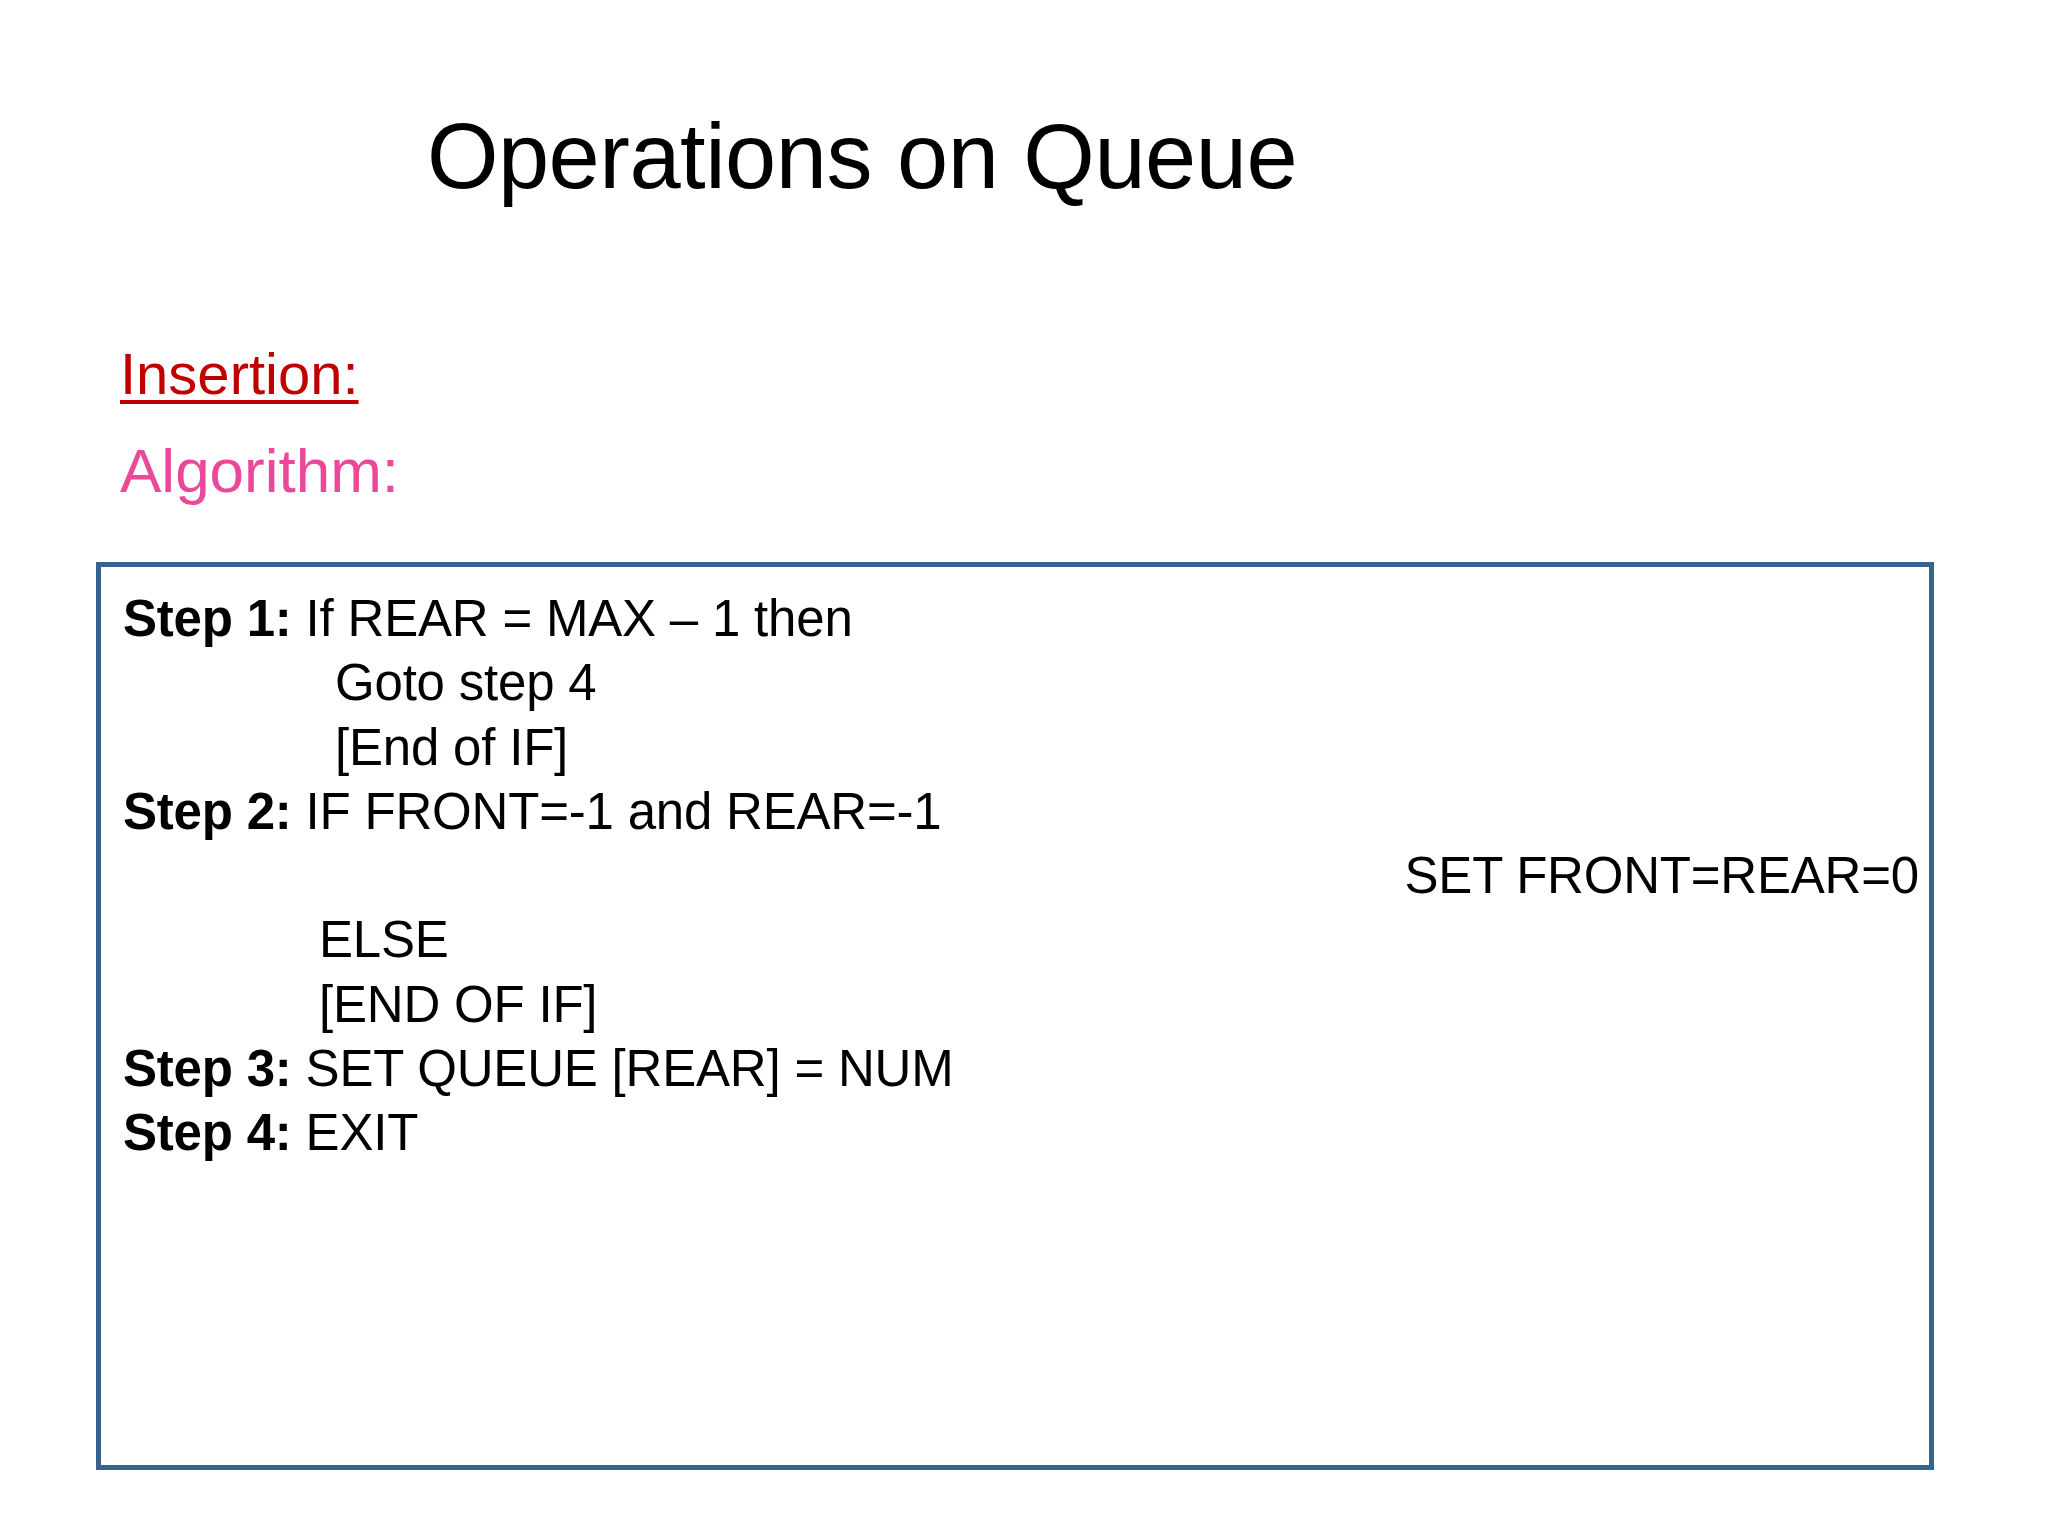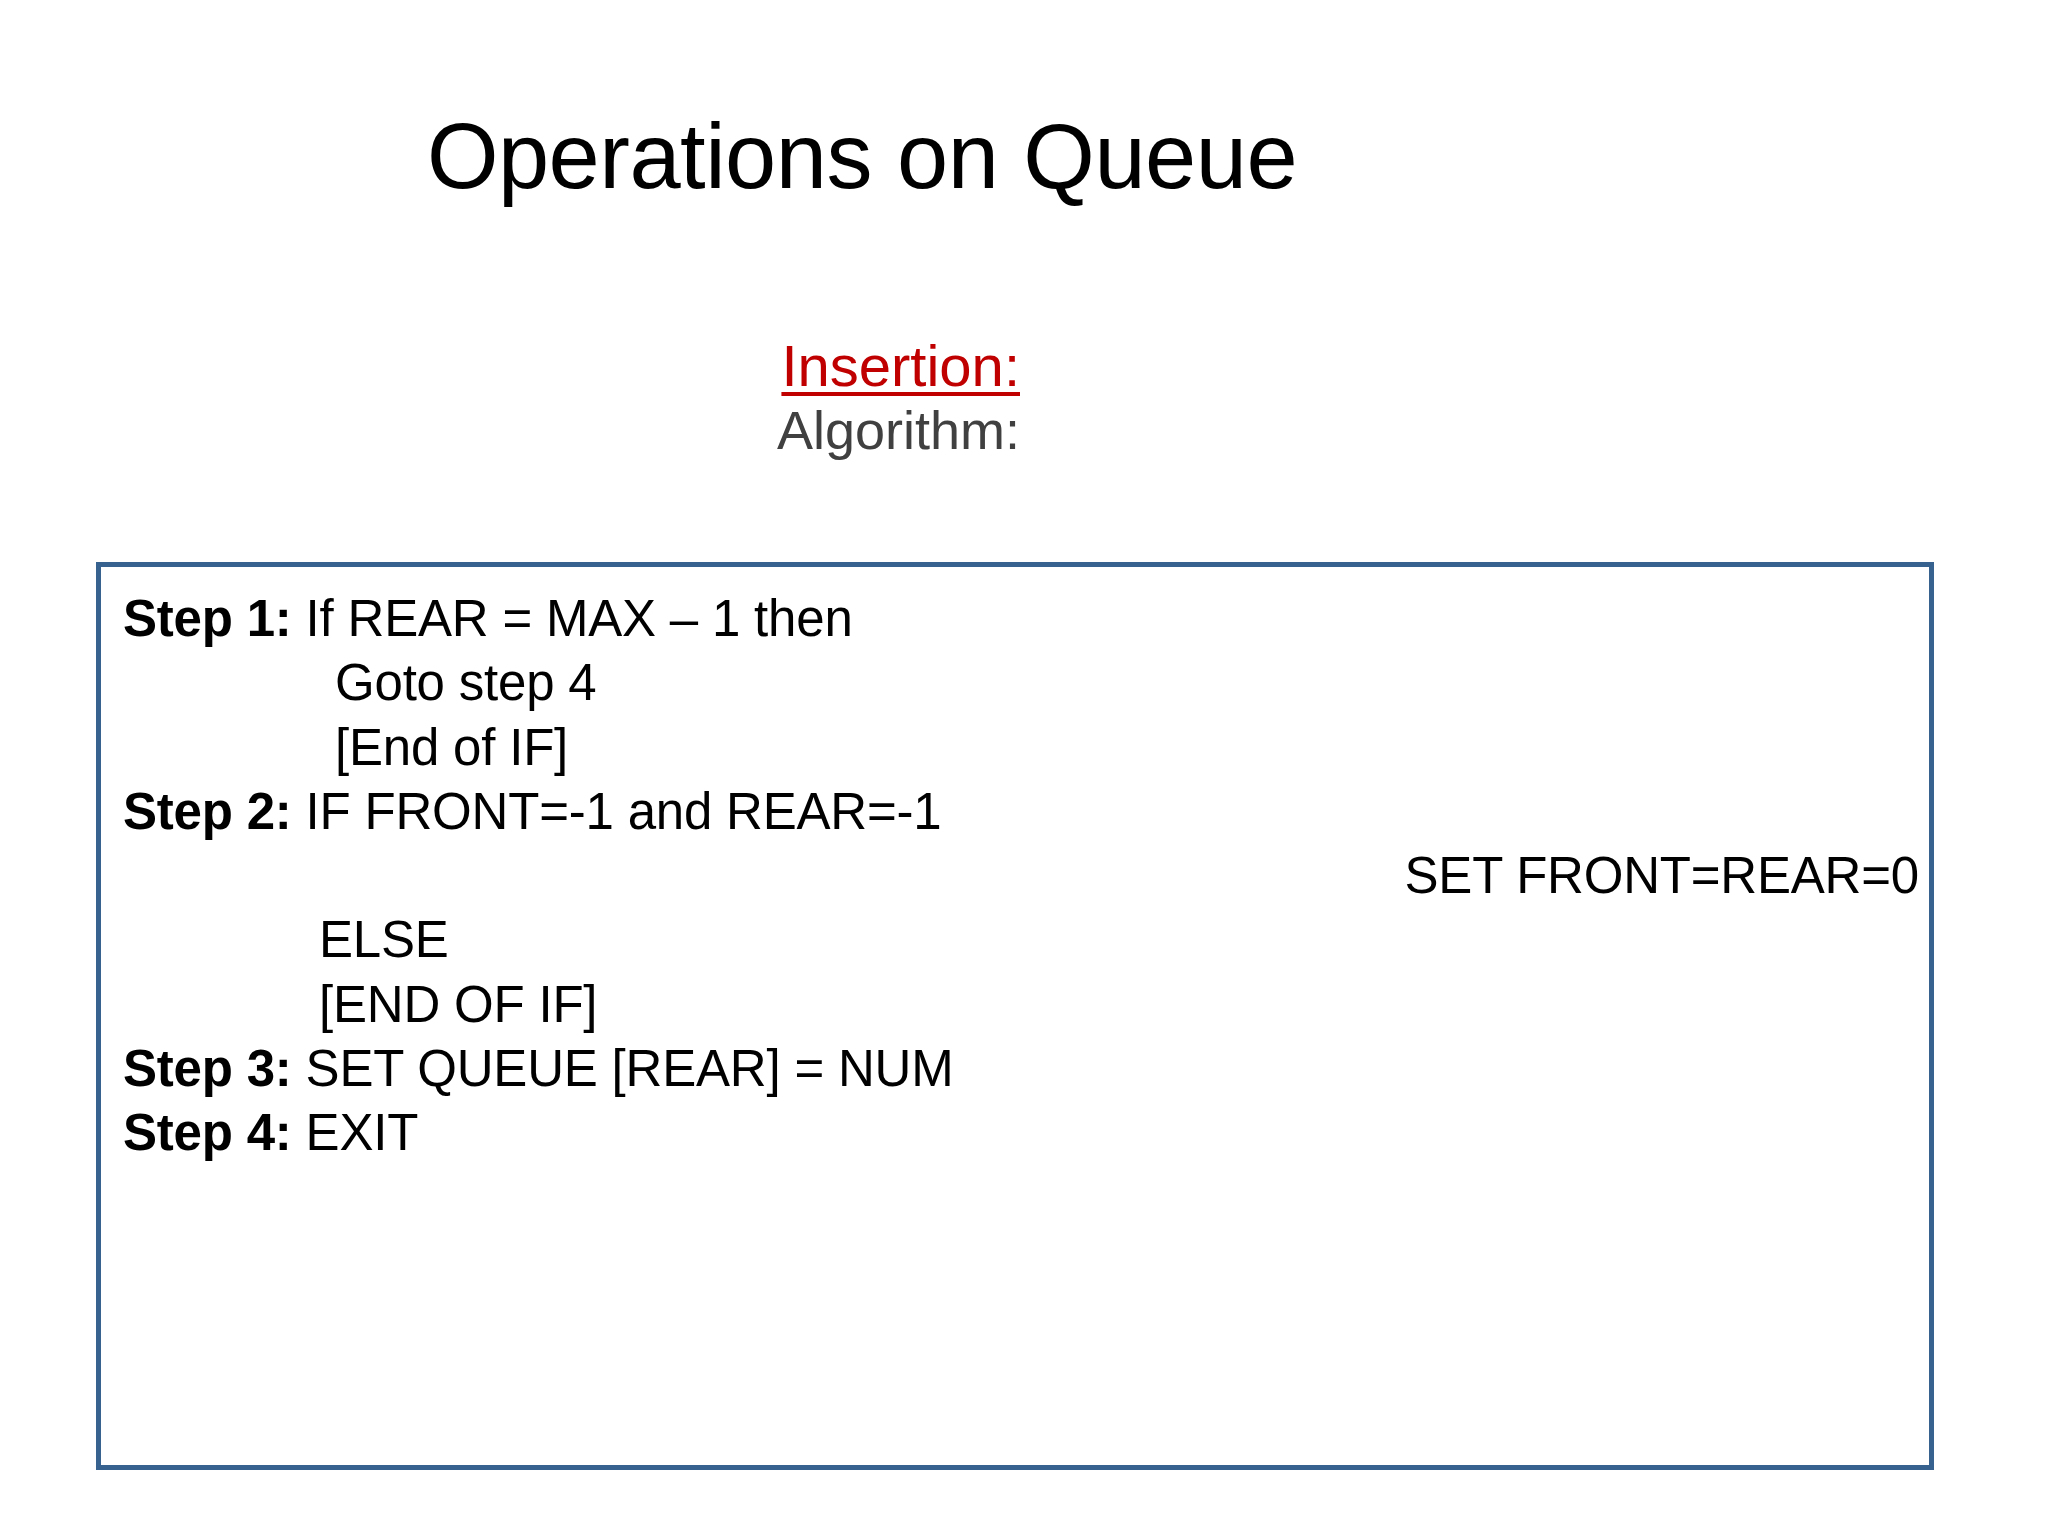--- a/index.html
+++ b/index.html
@@ -34,39 +34,38 @@
     font-weight: 400;
     letter-spacing: -0.5px;
     color: #000000;
     white-space: nowrap;
   }
 
   
   .intro {
     position: absolute;
     left: 120px;
-    top: 332px;
+    top: 340px;
     width: 900px;
-    text-align: right;
   }
   .intro-heading {
     font-size: 58px;
     line-height: 1.16;
     color: #C00000;
     text-decoration: underline;
     text-decoration-thickness: 4px;
     text-underline-offset: 6px;
     display: inline-block;
     white-space: nowrap;
   }
   .intro-sub {
-    font-size: 54px;
+    font-size: 62px;
     line-height: 1.16;
-    color: #404040;
-    margin-top: 0;
+    color: #ec4899;
+    margin-top: 28px;
     white-space: nowrap;
   }
 
   
   .algo-box {
     position: absolute;
     left: 96px;
     top: 562px;
     width: 1838px;
     height: 908px;

